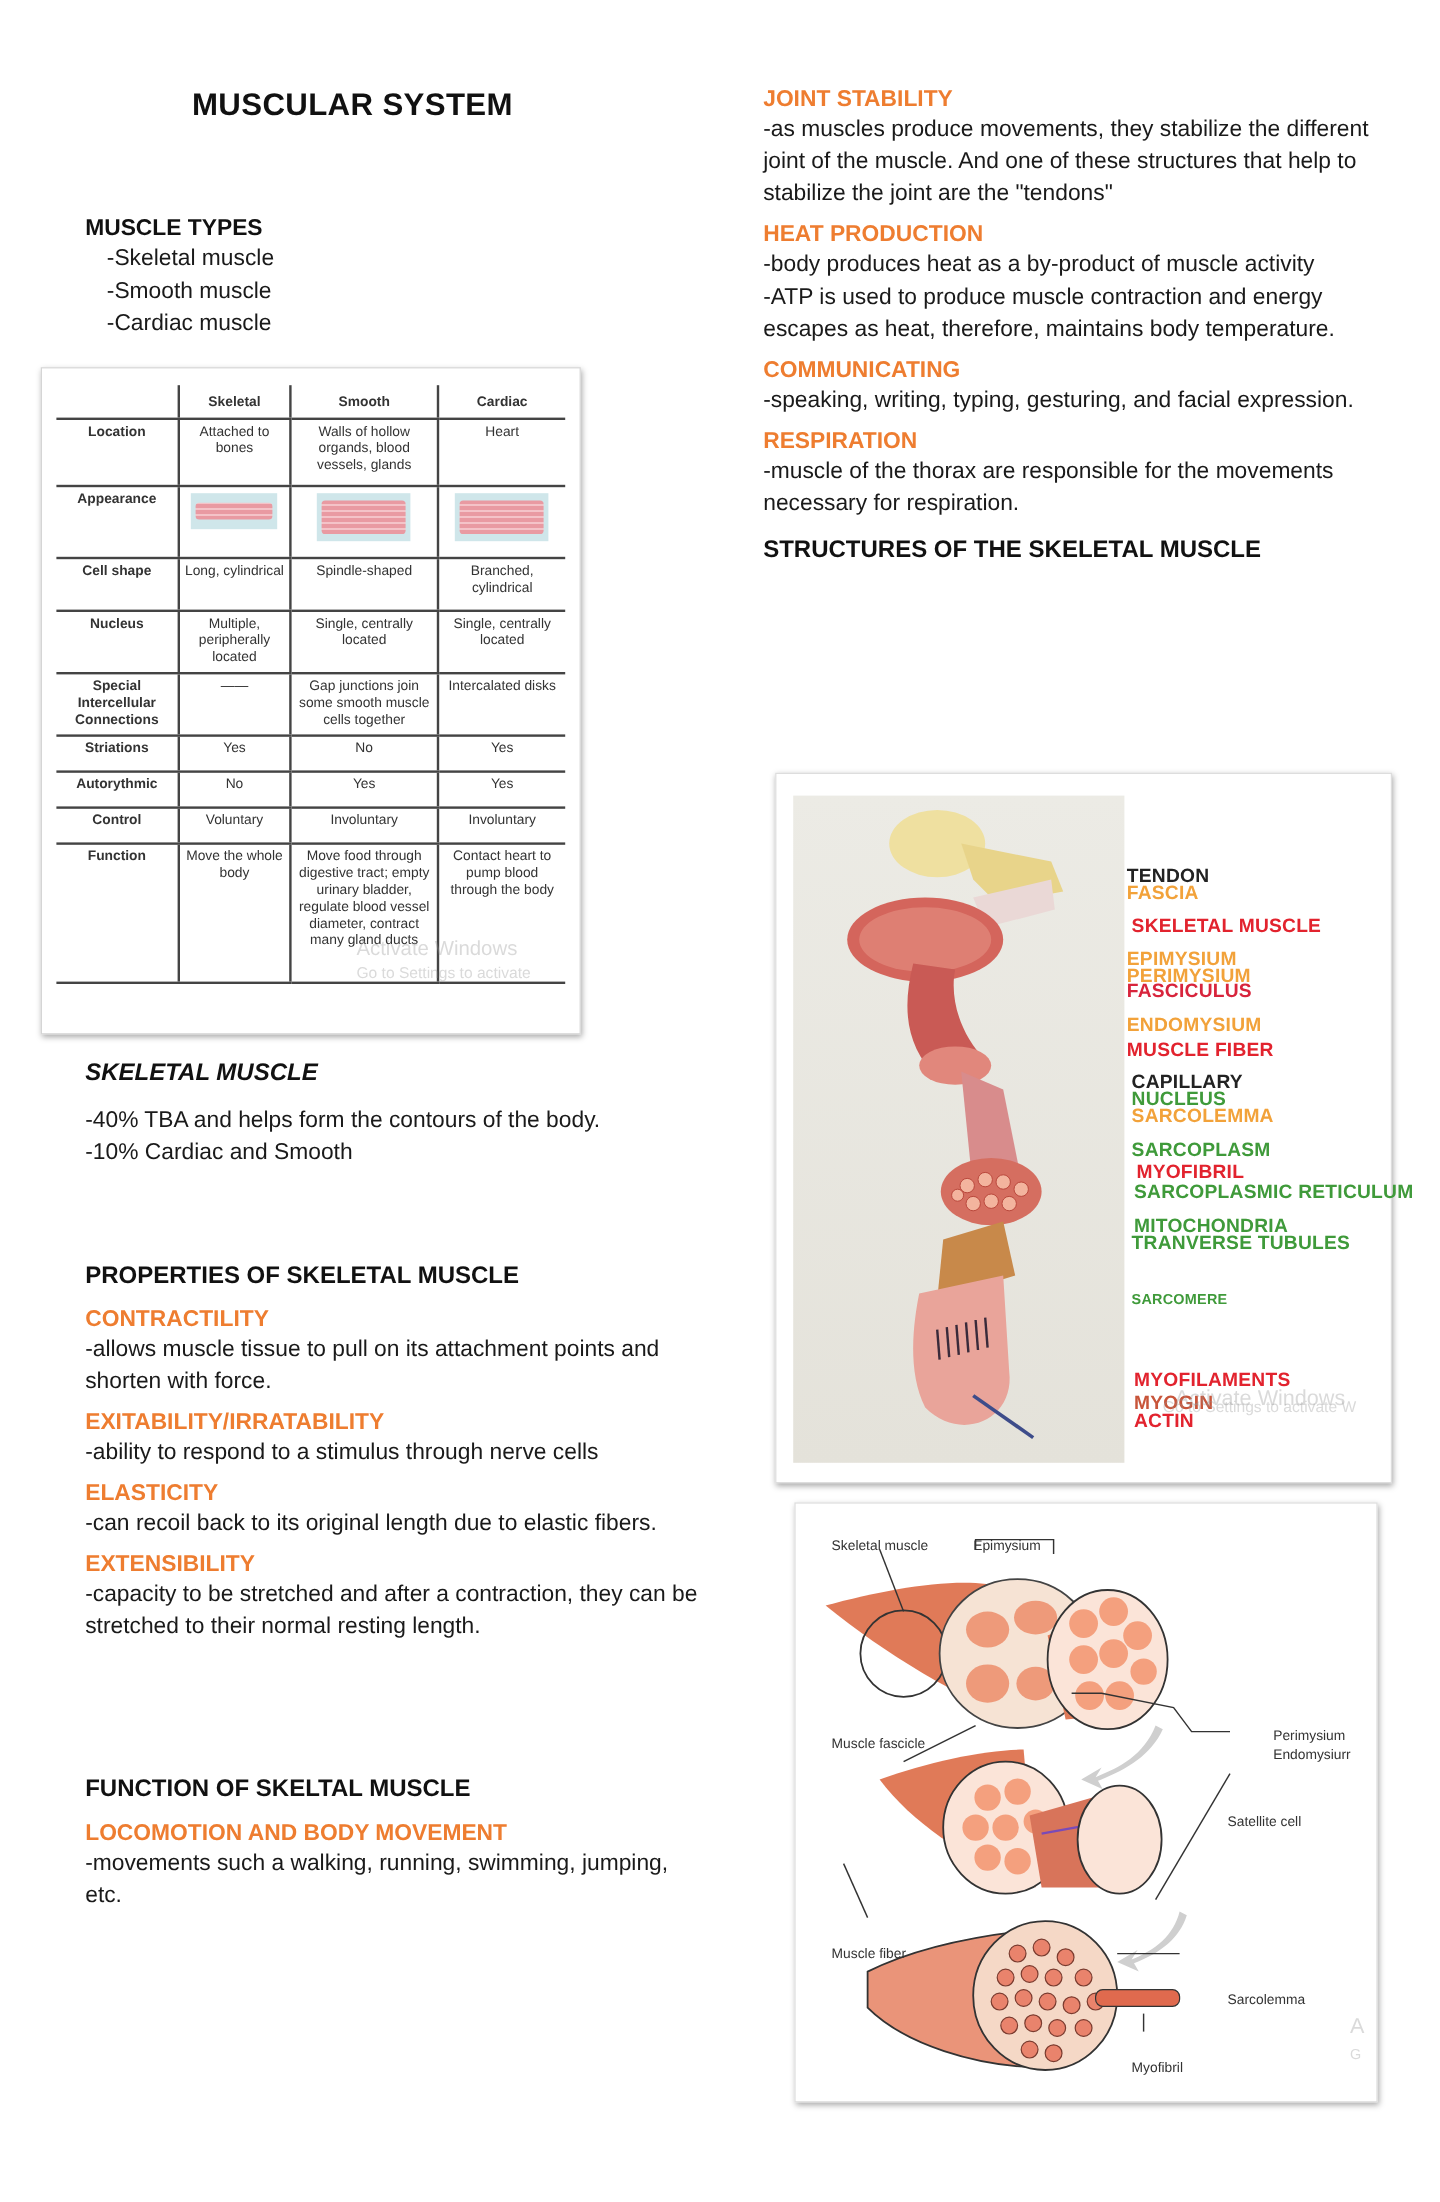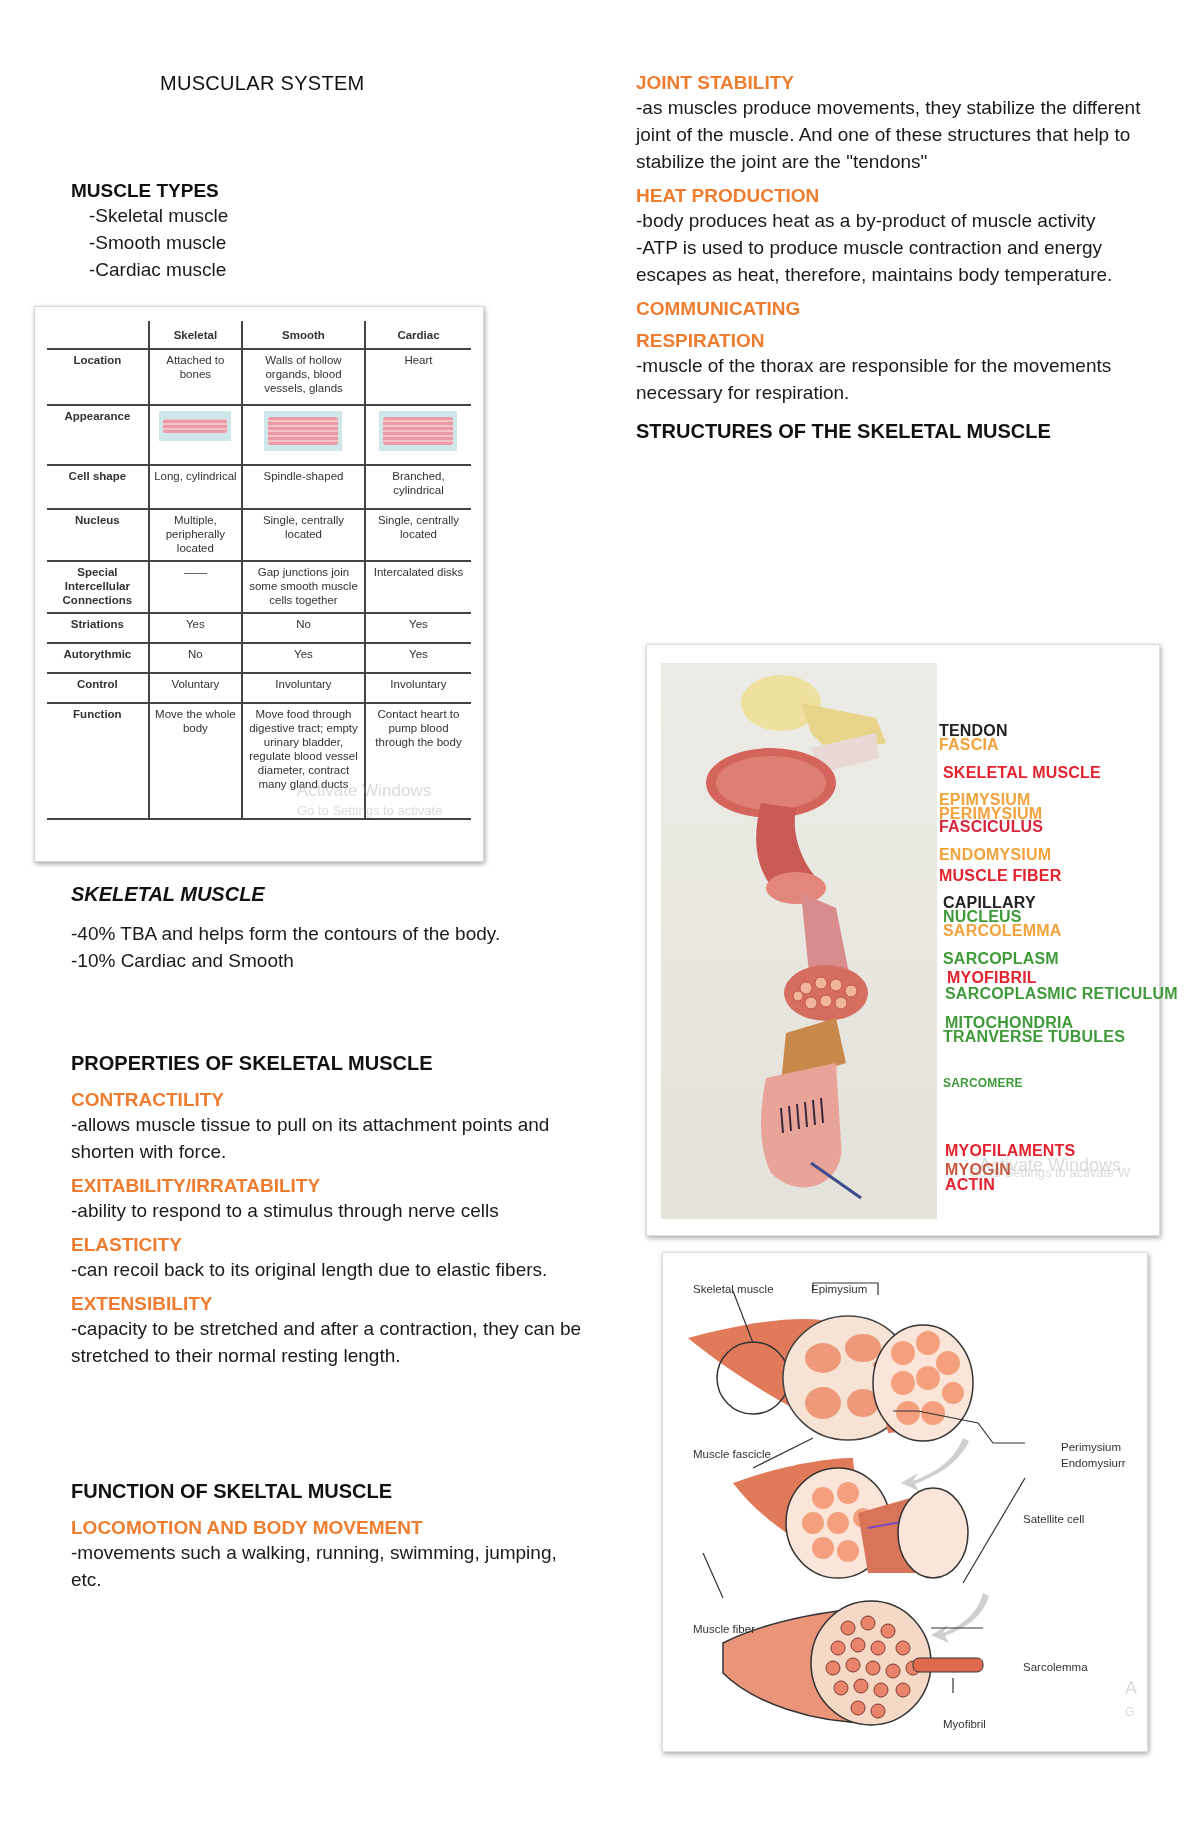--- a/index.html
+++ b/index.html
@@ -1,20 +1,20 @@
 <!DOCTYPE html>
 <html><head>
 <meta charset="utf-8">
 <style>
   * { box-sizing: border-box; margin: 0; padding: 0; }
   html, body { width: 1200px; height: 1835px; background: #ffffff; overflow: hidden; }
   body { position: relative; font-family: "Liberation Sans", sans-serif; color: #111; }
 
   .abs { position: absolute; }
-  .title { font-size: 20px; font-weight: normal; letter-spacing: 0.3px; }
+  .title { font-size: 26px; font-weight: bold; letter-spacing: 0.3px; }
   .h-black { font-size: 20px; font-weight: bold; color: #111; }
   .h-italic { font-size: 20px; font-weight: bold; font-style: italic; color: #111; }
   .h-orange { font-size: 19px; font-weight: bold; color: #ee7d30; }
   .body-text { font-size: 19px; line-height: 27px; color: #1a1a1a; }
   .indent { padding-left: 18px; }
 
   
   .table-frame {
     position: absolute; left: 34px; top: 306px; width: 450px; height: 556px;
     background: #fff; border: 1px solid #d5d5d5;
@@ -179,20 +179,21 @@
     <div class="h-orange">JOINT STABILITY</div>
     <div class="body-text">-as muscles produce movements, they stabilize the different joint of the muscle. And one of these structures that help to stabilize the joint are the "tendons"</div>
   </div>
   <div style="margin-top:10px;">
     <div class="h-orange">HEAT PRODUCTION</div>
     <div class="body-text">-body produces heat as a by-product of muscle activity</div>
     <div class="body-text">-ATP is used to produce muscle contraction and energy escapes as heat, therefore, maintains body temperature.</div>
   </div>
   <div style="margin-top:10px;">
     <div class="h-orange">COMMUNICATING</div>
+    <div class="body-text">-speaking, writing, typing, gesturing, and facial expression.</div>
   </div>
   <div style="margin-top:10px;">
     <div class="h-orange">RESPIRATION</div>
     <div class="body-text">-muscle of the thorax are responsible for the movements necessary for respiration.</div>
   </div>
   <div class="h-black" style="margin-top:14px;">STRUCTURES OF THE SKELETAL MUSCLE</div>
 </div>
 
 <div class="struct-frame">
   <div class="struct-photo">

